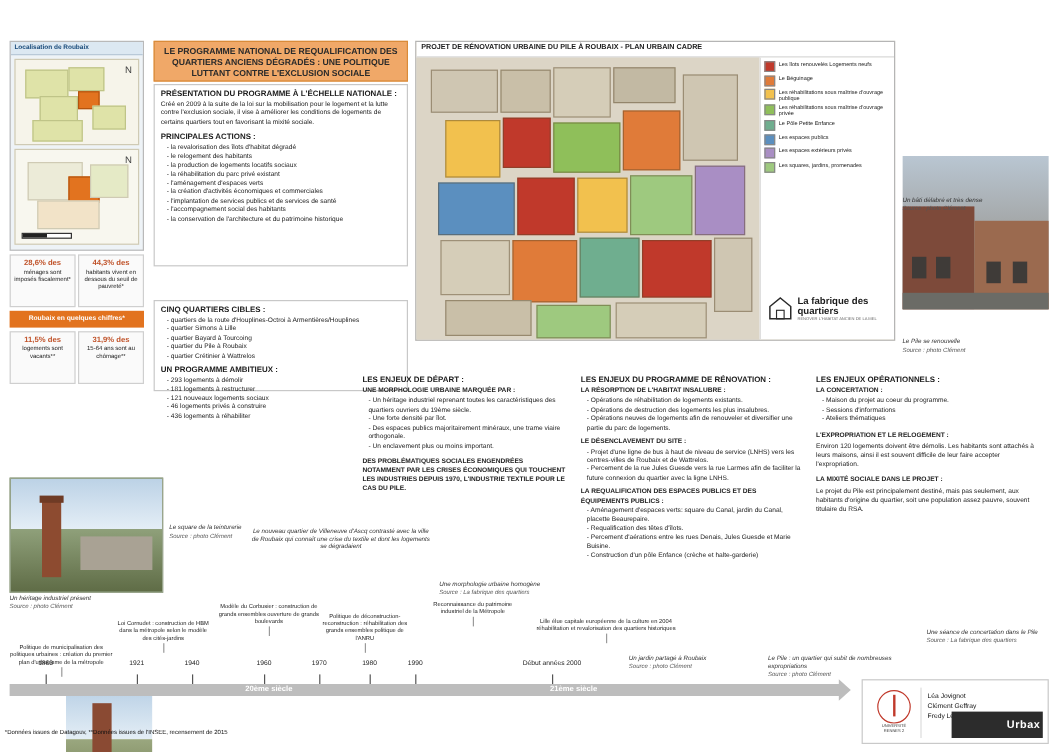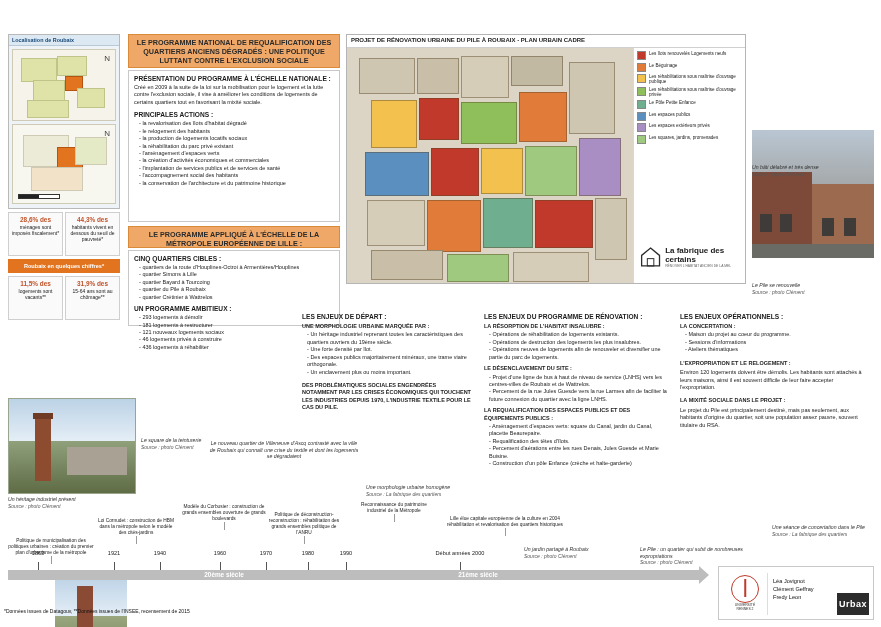--- a/index.html
+++ b/index.html
@@ -106,21 +106,21 @@
   #footnote{position:absolute;left:4px;top:608px;font-size:5px;color:#111;}
 
   
   #credits{left:718px;top:566px;width:156px;height:54px;border:1px solid #c9c9c9;background:#fff;}
   .uni-logo{position:absolute;left:4px;top:6px;width:44px;height:42px;border-right:1px solid #ddd;}
   .uni-mark{width:26px;height:26px;border:1.5px solid #c0392b;border-radius:50%;margin:2px auto 1px;position:relative;}
   .uni-mark:after{content:"";position:absolute;left:50%;top:3px;width:1.5px;height:18px;background:#c0392b;transform:translateX(-50%);}
   .uni-txt{font-size:3.4px;text-align:center;color:#333;line-height:1.1;}
   .authors{position:absolute;left:54px;top:10px;font-size:5.6px;line-height:1.45;color:#111;}
   .urbax{position:absolute;right:4px;top:26px;width:32px;height:22px;background:#2c2c2c;color:#fff;
-    font-size:9px;font-weight:bold;display:flex;align-items:center;justify-content:center;letter-spacing:.5px;}
+    font-size:9px;font-weight:bold;display:flex;align-items:center;justify-content:center;letter-spacing:.5px;padding-left:44px;}
 </style>
 </head>
 <body>
 
 <div class="poster">
 
 
   <div class="box" id="loc-map">
     <div class="hdr">Localisation de Roubaix</div>
     <div class="mini-map">
@@ -185,21 +185,20 @@
       <li>la production de logements locatifs sociaux</li>
       <li>la réhabilitation du parc privé existant</li>
       <li>l'aménagement d'espaces verts</li>
       <li>la création d'activités économiques et commerciales</li>
       <li>l'implantation de services publics et de services de santé</li>
       <li>l'accompagnement social des habitants</li>
       <li>la conservation de l'architecture et du patrimoine historique</li>
     </ul>
   </div>
 
-  <div class="box orange-head" id="metro-head">LE PROGRAMME APPLIQUÉ À L'ÉCHELLE DE LA MÉTROPOLE EUROPÉENNE DE LILLE :</div>
   <div class="box panel-border" id="metro-body">
     <div class="ttl">CINQ QUARTIERS CIBLES :</div>
     <ul class="txt dash">
       <li>quartiers de la route d'Houplines-Octroi à Armentières/Houplines</li>
       <li>quartier Simons à Lille</li>
       <li>quartier Bayard à Tourcoing</li>
       <li>quartier du Pile à Roubaix</li>
       <li>quartier Crétinier à Wattrelos</li>
     </ul>
     <div class="ttl" style="margin-top:4px;">UN PROGRAMME AMBITIEUX :</div>
@@ -274,21 +273,21 @@
     </div>
   </div>
 
   <div class="box" id="fabrique">
     <div style="display:flex;align-items:center;gap:4px;">
       <svg width="26" height="26" viewBox="0 0 26 26">
         <polygon points="13,2 24,11 24,24 2,24 2,11" fill="none" stroke="#2b2b2b" stroke-width="1.6"></polygon>
         <rect x="9" y="15" width="8" height="9" fill="none" stroke="#2b2b2b" stroke-width="1.2"></rect>
       </svg>
       <div>
-        <div style="font-size:8px;font-weight:bold;color:#1b1b1b;">La fabrique des certains</div>
+        <div style="font-size:8px;font-weight:bold;color:#1b1b1b;">La fabrique des quartiers</div>
         <div style="font-size:3.4px;color:#666;">RÉNOVER L'HABITAT ANCIEN DE LA MEL</div>
       </div>
     </div>
   </div>
 
   <div class="box photo" id="photo-top-right">
     <div style="position:absolute;inset:0;background:linear-gradient(#b9c6d2,#8a8174);"></div>
     <div style="position:absolute;left:0;bottom:0;width:60px;height:86px;background:#7d4a3a;"></div>
     <div style="position:absolute;left:60px;bottom:0;width:62px;height:74px;background:#9b6a4f;"></div>
     <div style="position:absolute;left:8px;bottom:26px;width:12px;height:18px;background:#3f3b38;"></div>

